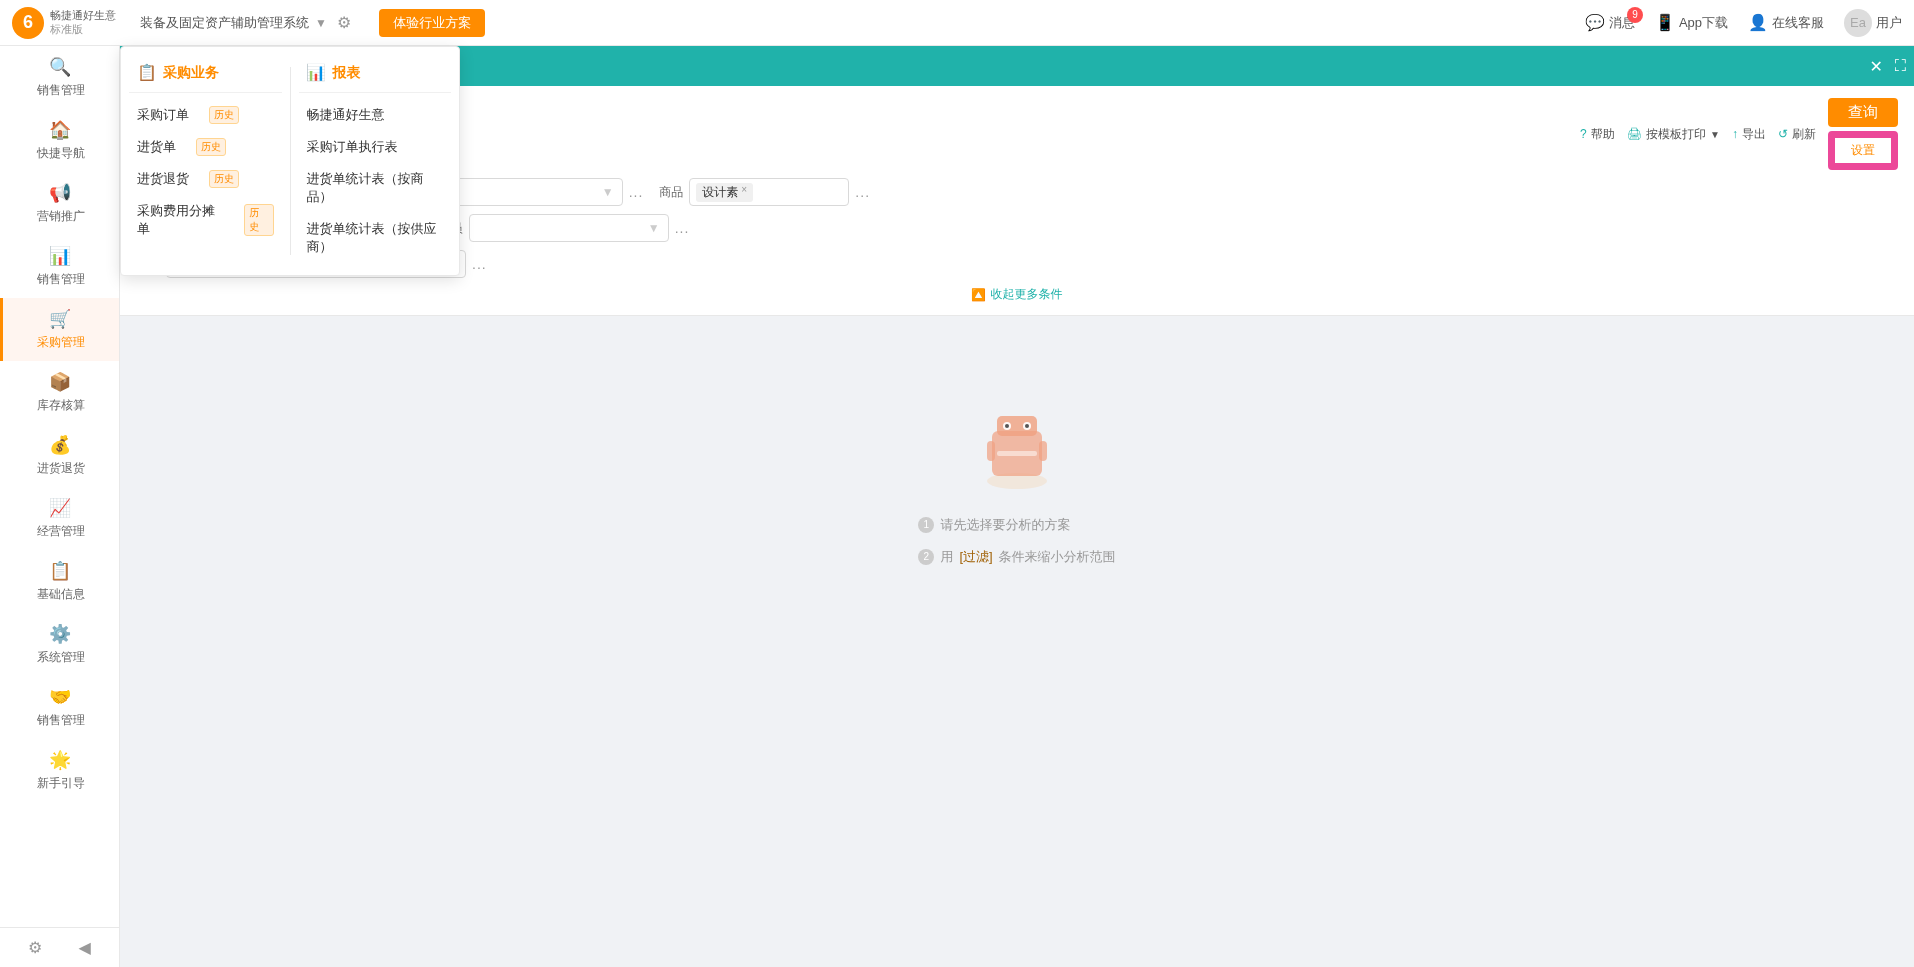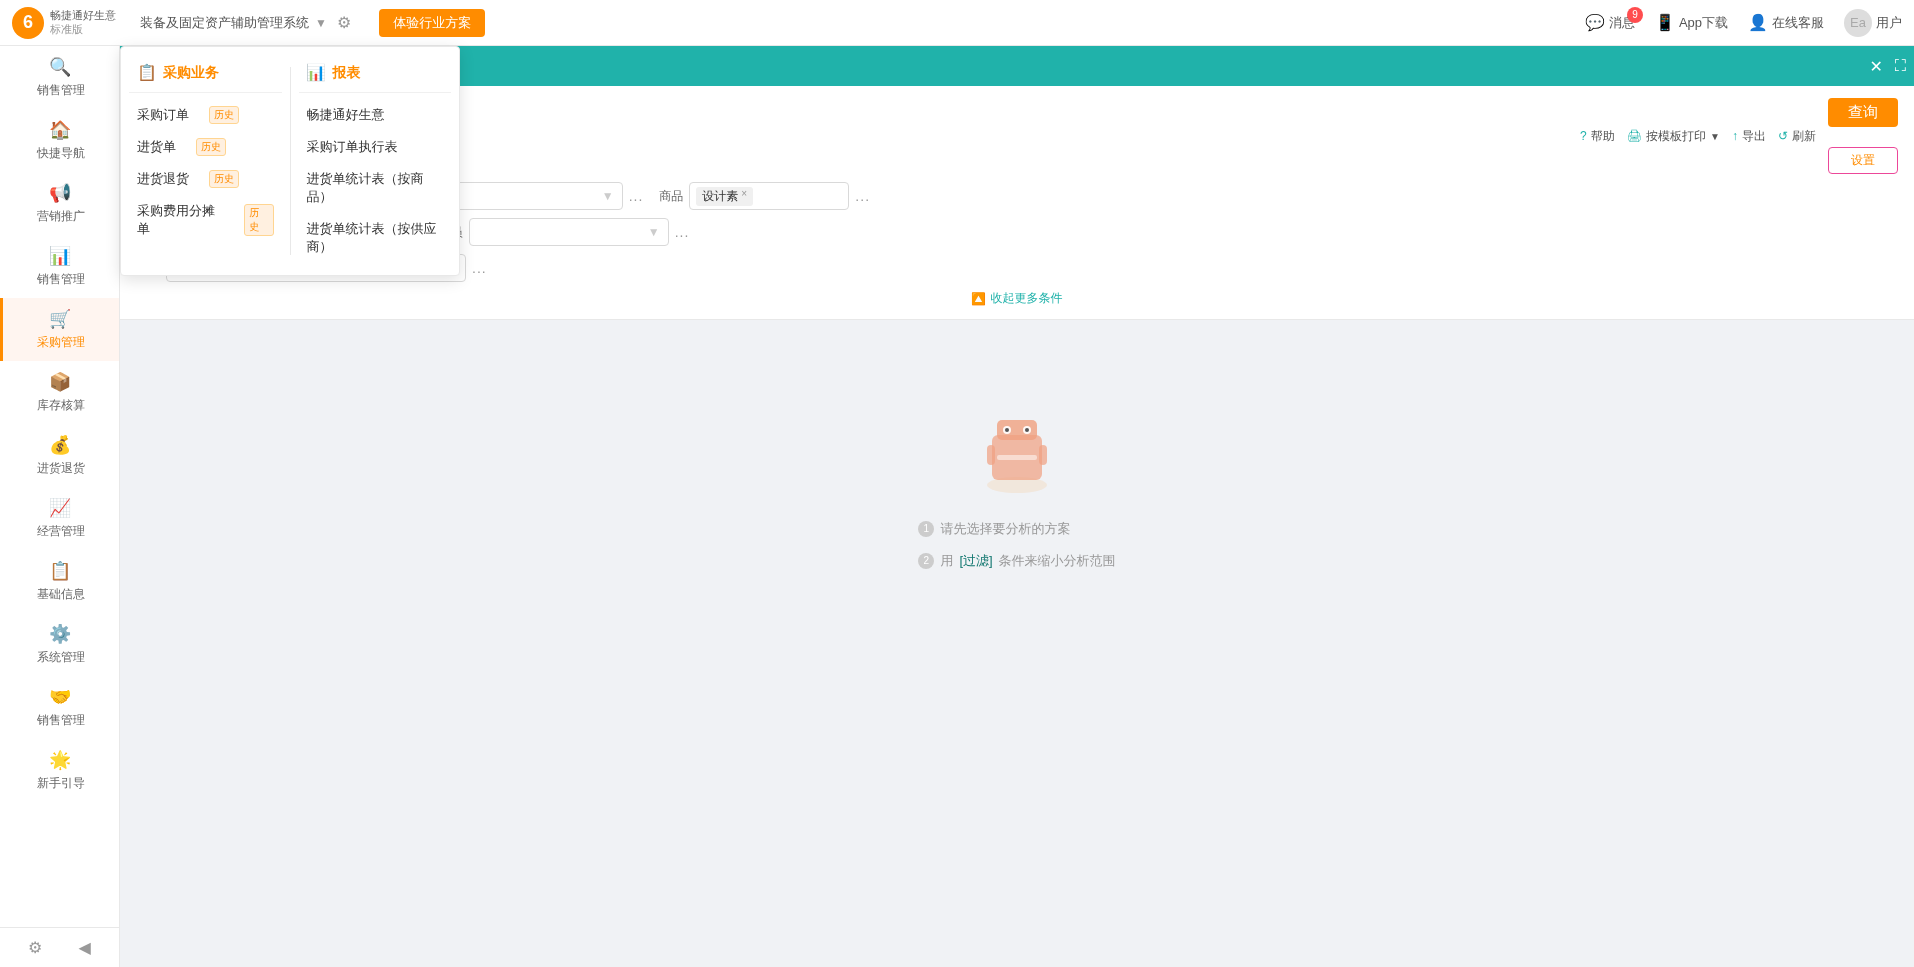--- a/index.html
+++ b/index.html
@@ -179,27 +179,27 @@
       color: white;
       border: none;
       border-radius: 4px;
       padding: 5px 20px;
       font-size: 15px;
       cursor: pointer;
     }
     .set-btn {
       background: #fff;
       color: #ff8c00;
-      border: 1px solid #ec4899;
+      border: 7px solid #ec4899;
       border-radius: 4px;
       padding: 4px 12px;
       font-size: 12px;
       cursor: pointer;
       display: block;
-      margin-top: 20px;
+      margin-top: 4px;
     }
     .filter-row {
       display: flex; align-items: center; gap: 16px; margin-bottom: 8px; flex-wrap: wrap;
     }
     .filter-group {
       display: flex; align-items: center; gap: 6px;
     }
     .filter-label { color: #666; font-size: 12px; white-space: nowrap; }
     .filter-select {
       border: 1px solid #d9d9d9;
@@ -243,21 +243,21 @@
       position: relative; margin-bottom: 16px;
     }
     .empty-text { color: #999; font-size: 13px; line-height: 2; }
     .empty-text span { display: flex; align-items: center; gap: 6px; }
     .step-num {
       width: 16px; height: 16px;
       background: #ccc; border-radius: 50%;
       color: white; font-size: 10px;
       display: inline-flex; align-items: center; justify-content: center;
     }
-    .highlight-text { color: #0f766e; }
+    .highlight-text { color: #a16207; }
 
     
     .dropdown-menu {
       position: absolute;
       top: 40px;
       left: 0;
       background: #fff;
       border: 1px solid #e8e8e8;
       border-radius: 4px;
       box-shadow: 0 4px 16px rgba(0,0,0,0.12);

